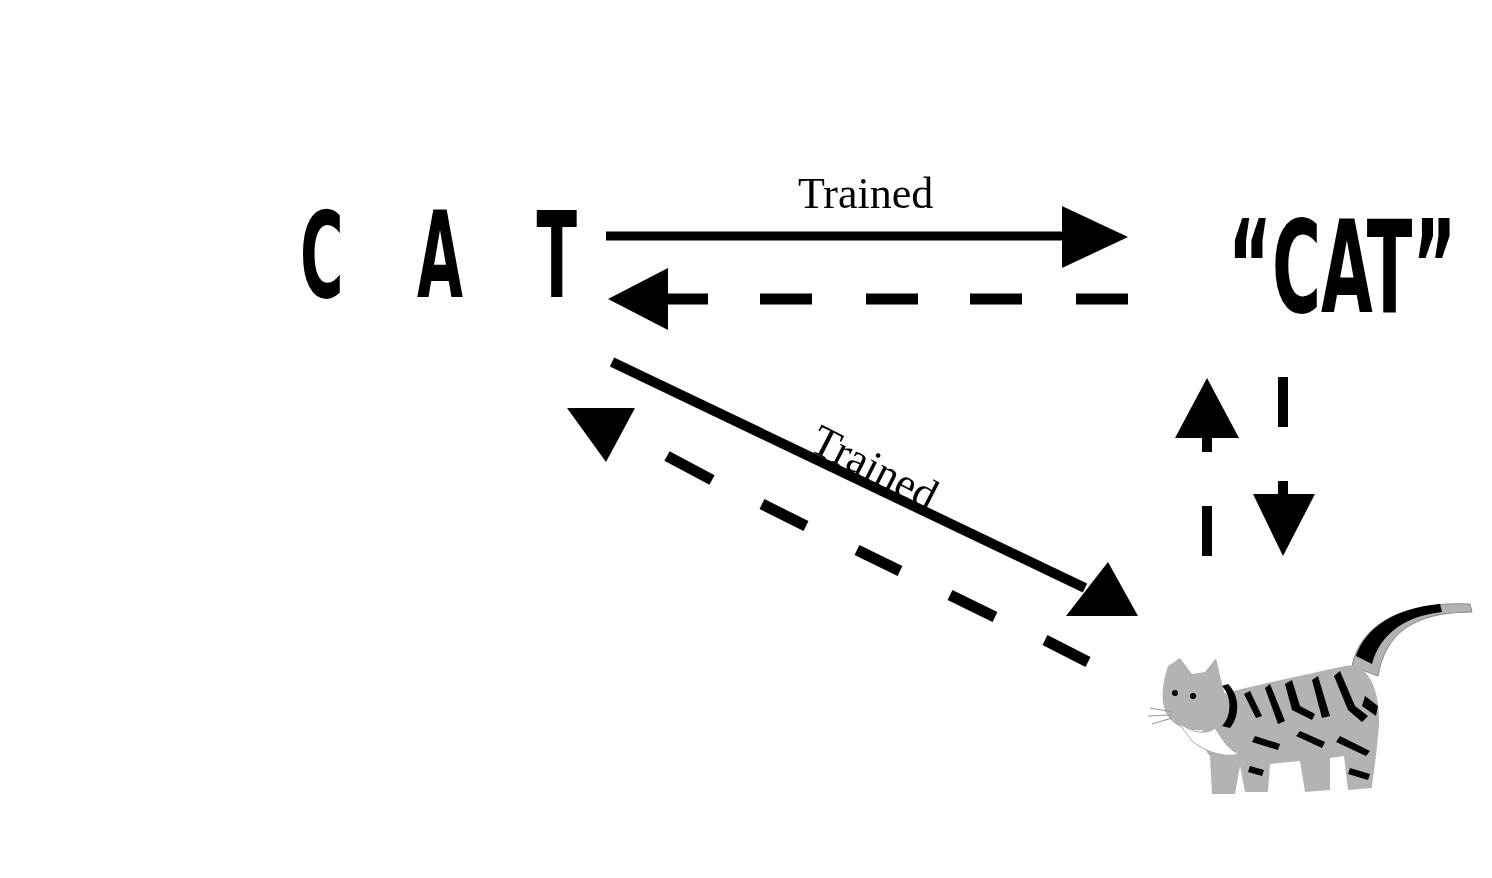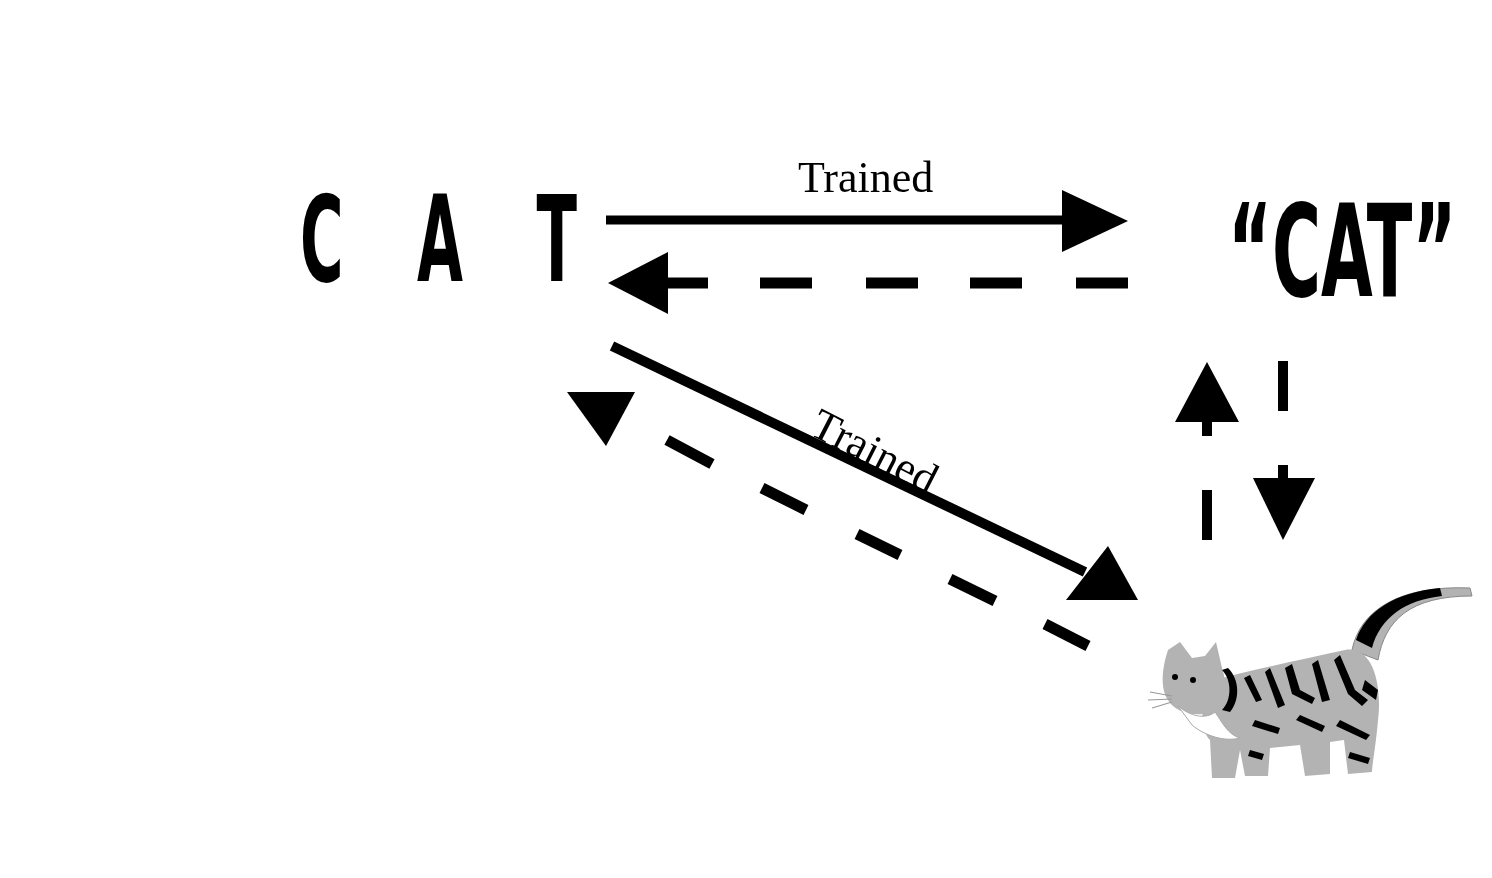--- a/index.html
+++ b/index.html
@@ -1,17 +1,17 @@
 <!DOCTYPE html>
 <html><head>
 <meta charset="utf-8">
 <style>
   html, body { margin: 0; padding: 0; background: #ffffff; }
   body { width: 1492px; height: 878px; position: relative; overflow: hidden; }
-  #diagram { position: absolute; left: 0; top: 0; width: 1492px; height: 650px; }
+  #diagram { position: absolute; left: 0; top: 16px; width: 1492px; height: 650px; }
   .word-cat {
     position: absolute; left: 300px; top: 180px;
     font-family: "DejaVu Sans Condensed", "DejaVu Sans", sans-serif;
     font-weight: bold; font-size: 120px; line-height: 1;
     letter-spacing: 48px; color: #000;
     transform: scaleX(0.55); transform-origin: left top;
   }
   .spoken-cat {
     position: absolute; left: 1228px; top: 188px;
     font-family: "DejaVu Sans Condensed", "DejaVu Sans", sans-serif;

